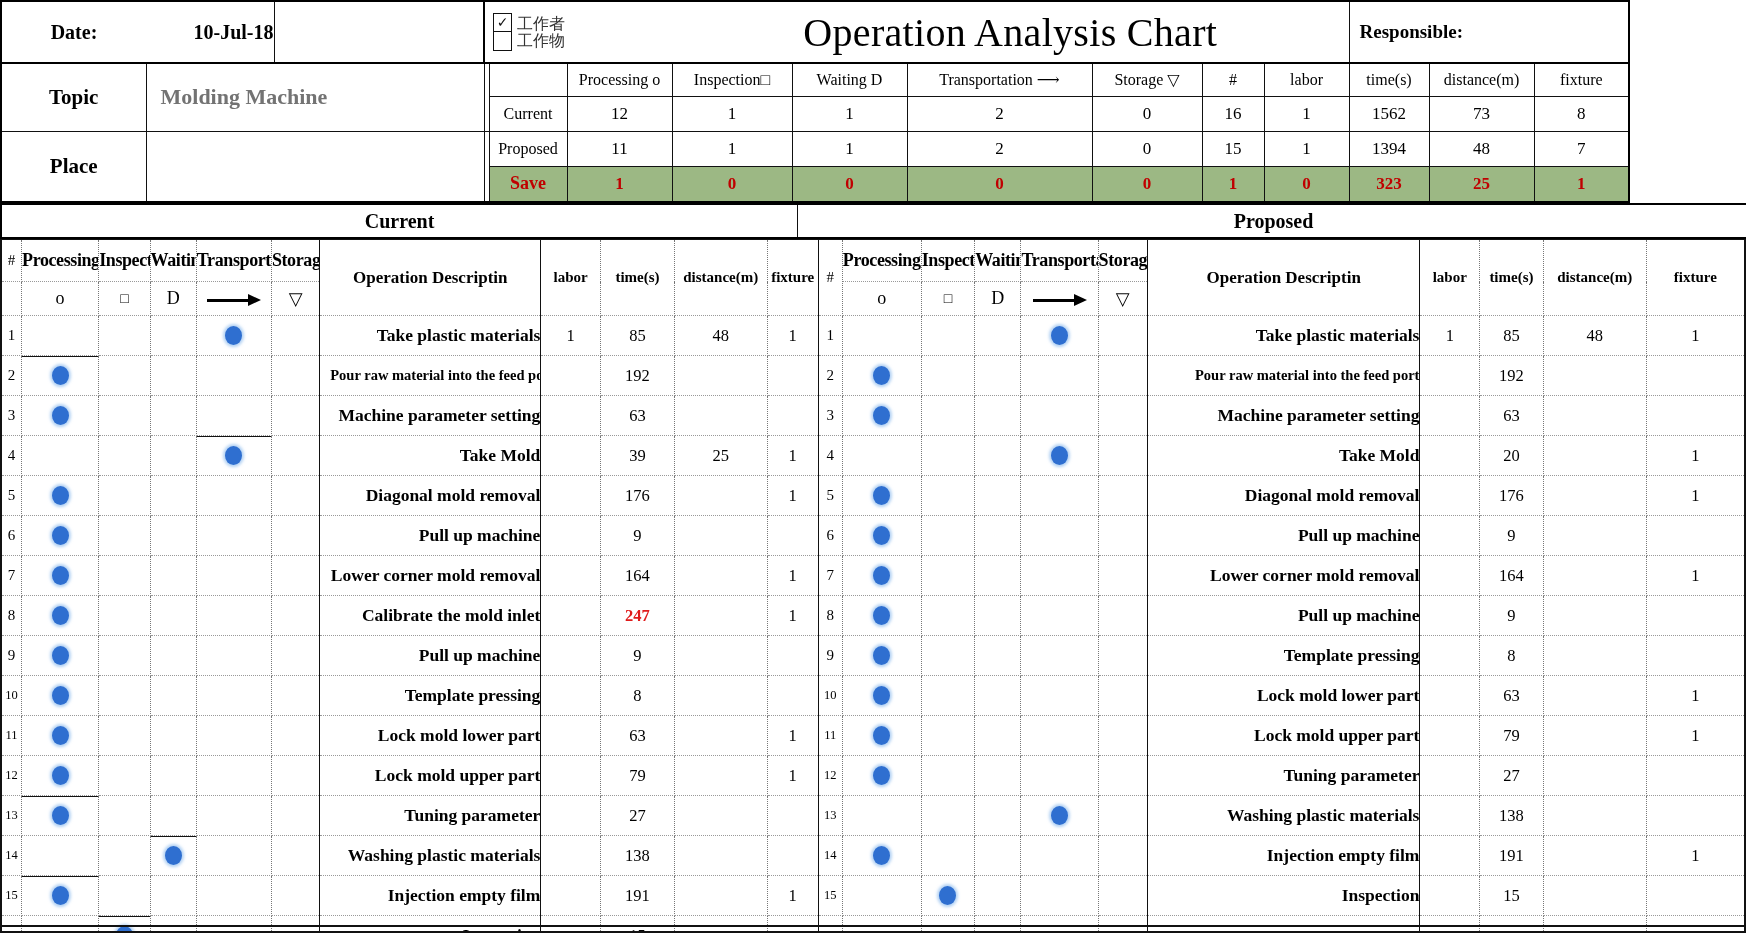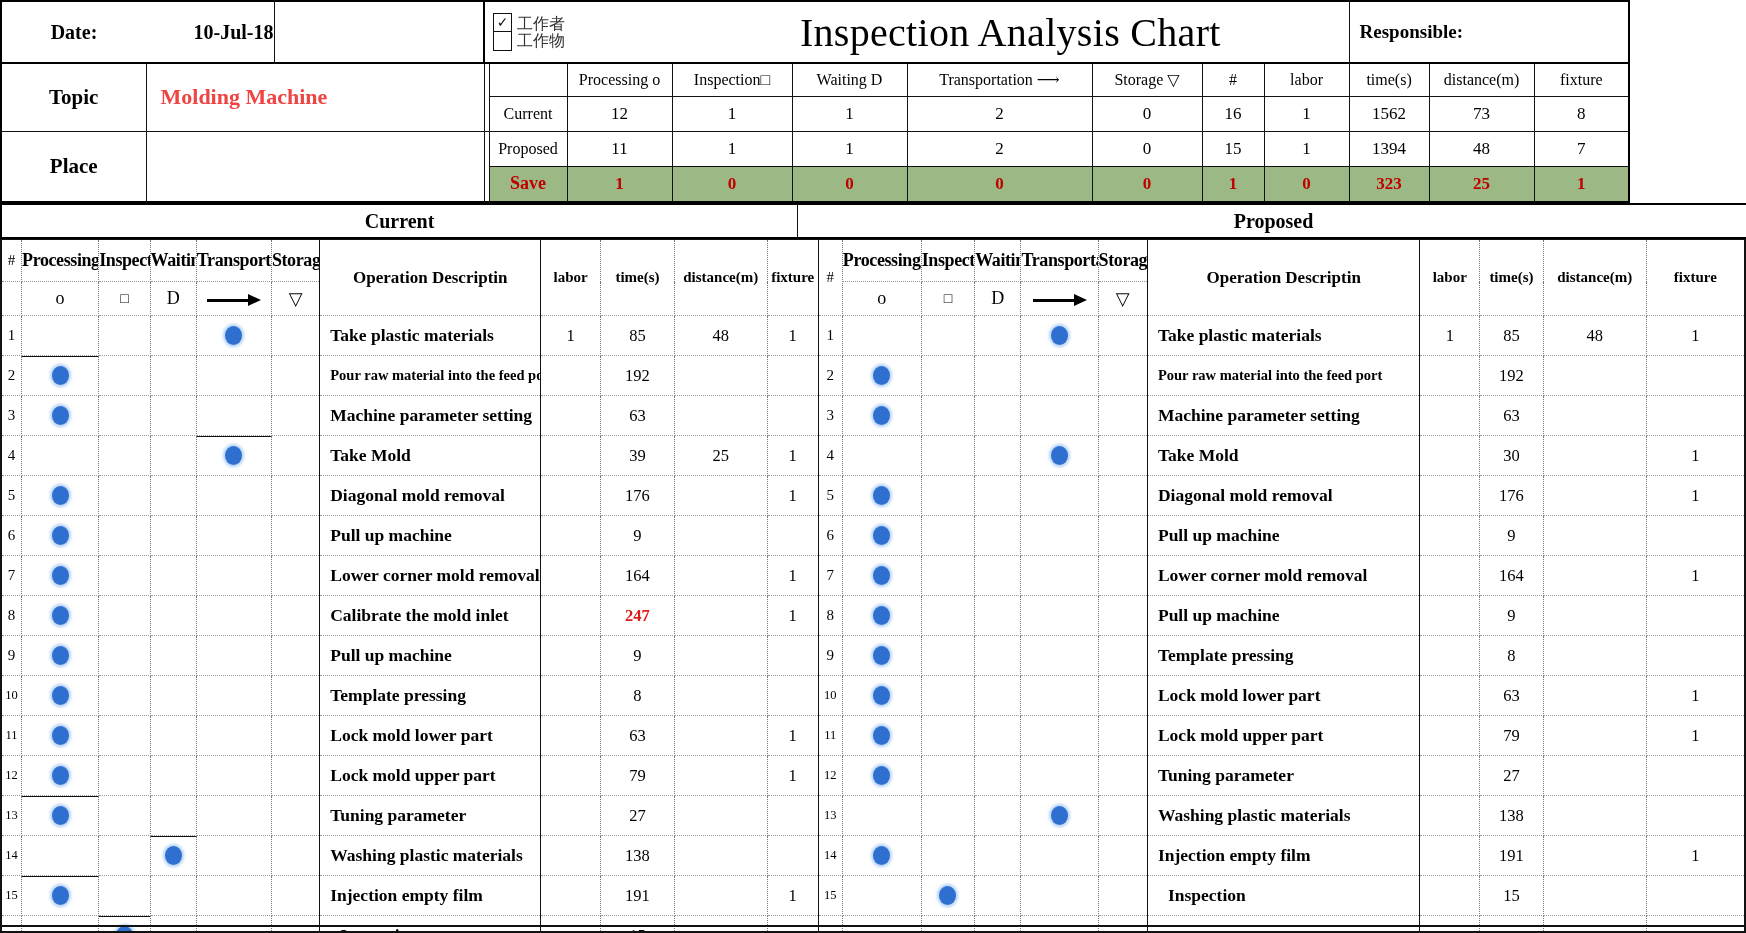--- a/index.html
+++ b/index.html
@@ -18,21 +18,21 @@
   
   #top{position:absolute;left:0;top:0;width:1746px;height:203px;}
   #top table{width:1746px;height:203px;}
   #top td{border:1px solid #111;}
 
   .bigouter{border:2px solid #000 !important;}
 
   .lbl{font-size:21px;font-weight:bold;}
   .datelbl{font-size:20px;font-weight:bold;}
   .dateval{font-size:20px;font-weight:bold;text-align:right;padding-left:8px;}
-  .topicval{color:#ef4444;font-size:22px;font-weight:bold;text-align:left;padding-left:14px;}
+  .topicval{color:#737373;font-size:22px;font-weight:bold;text-align:left;padding-left:14px;}
   .resp{font-size:19px;font-weight:bold;text-align:left;padding-left:10px;}
 
   .title{
     font-size:40px;font-weight:normal;letter-spacing:.3px;
     font-family:"Liberation Serif","DejaVu Serif",serif;
     text-align:center;
   }
 
   .cjkbox{display:flex;align-items:center;gap:5px;height:100%;padding-left:4px;}
   .cbstack{display:flex;flex-direction:column;}
@@ -58,21 +58,21 @@
   
   #main{position:absolute;left:0;top:239px;width:1746px;height:694px;}
   #main table{width:1746px;}
   #main td{border-left:1px dotted #777;border-right:1px dotted #777;
            border-top:1px dotted #999;border-bottom:1px dotted #999;}
 
   .hdr td{border-top:1px solid #111 !important;}
   .hdrtxt{font-size:18px;font-weight:bold;letter-spacing:-.4px;}
   .hdrtxt2{font-size:17px;font-weight:bold;}
   .symrow td{font-size:18px;font-weight:normal;}
-  .opdesc{font-size:17.5px;font-weight:bold;text-align:left;padding-left:10px;}
+  .opdesc{font-size:17.5px;font-weight:bold;text-align:right;padding-left:10px;}
   .opdesc.small{font-size:14.5px;}
   .opdesc.ind{padding-left:20px;}
   .num{font-size:16.5px;font-weight:normal;}
   .num.red{color:#e01b1b;font-weight:bold;}
   .rownum{font-size:15px;font-weight:normal;}
   .rownum.sm{font-size:12.5px;}
 
   .dot{position:relative;}
   .dot::after{
     content:"";position:absolute;left:50%;top:50%;
@@ -134,21 +134,21 @@
               <div class="cb">✓</div>
               <div class="cb b"></div>
             </div>
             <div class="cjk">
               <span>工作者</span>
               <span>工作物</span>
             </div>
           </div>
         </td>
 
-        <td class="title bigouter" colspan="6" style="border-left:none !important;border-right:1px solid #111 !important;">Inspection Analysis Chart</td>
+        <td class="title bigouter" colspan="6" style="border-left:none !important;border-right:1px solid #111 !important;">Operation Analysis Chart</td>
 
         <td class="resp bigouter" colspan="3" style="border-left:none !important;">Responsible:</td>
       </tr>
 
       <tr style="height:33px">
         <td rowspan="2" class="lbl" style="border-top:2px solid #000;border-left:2px solid #000;">Topic</td>
         <td rowspan="2" colspan="2" class="topicval" style="border-top:2px solid #000;">Molding Machine</td>
         <td rowspan="2" style="border-top:2px solid #000;border-left:none;border-right:none;background:#fff;"></td>
 
         <td class="sumhead" style="border-top:2px solid #000;"></td>
@@ -375,21 +375,21 @@
             <td class="num">25</td>
             <td class="num">1</td>
             <td class="rownum" style="border-left:1.6px solid #111;">4</td>
             <td></td>
             <td></td>
             <td></td>
             <td class="dot"></td>
             <td></td>
             <td class="opdesc" style="border-left:1.6px solid #111;border-right:1.6px solid #111;">Take Mold</td>
             <td class="num"></td>
-            <td class="num">30</td>
+            <td class="num">20</td>
             <td class="num"></td>
             <td class="num" style="border-right:2px solid #111;">1</td>
           </tr>
           <tr style="height: 40px;">
             <td class="rownum" style="border-left:2px solid #111;">5</td>
             <td class="dot"></td>
             <td></td>
             <td></td>
             <td></td>
             <td></td>

